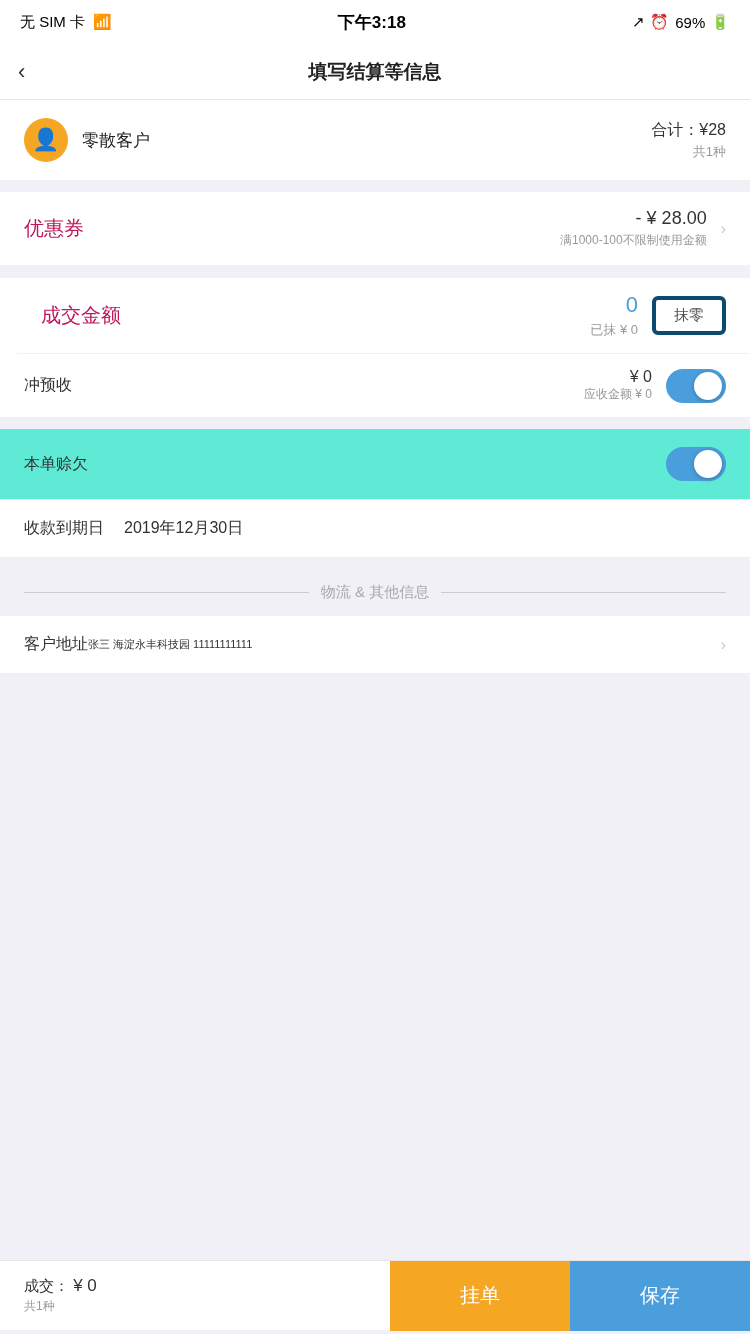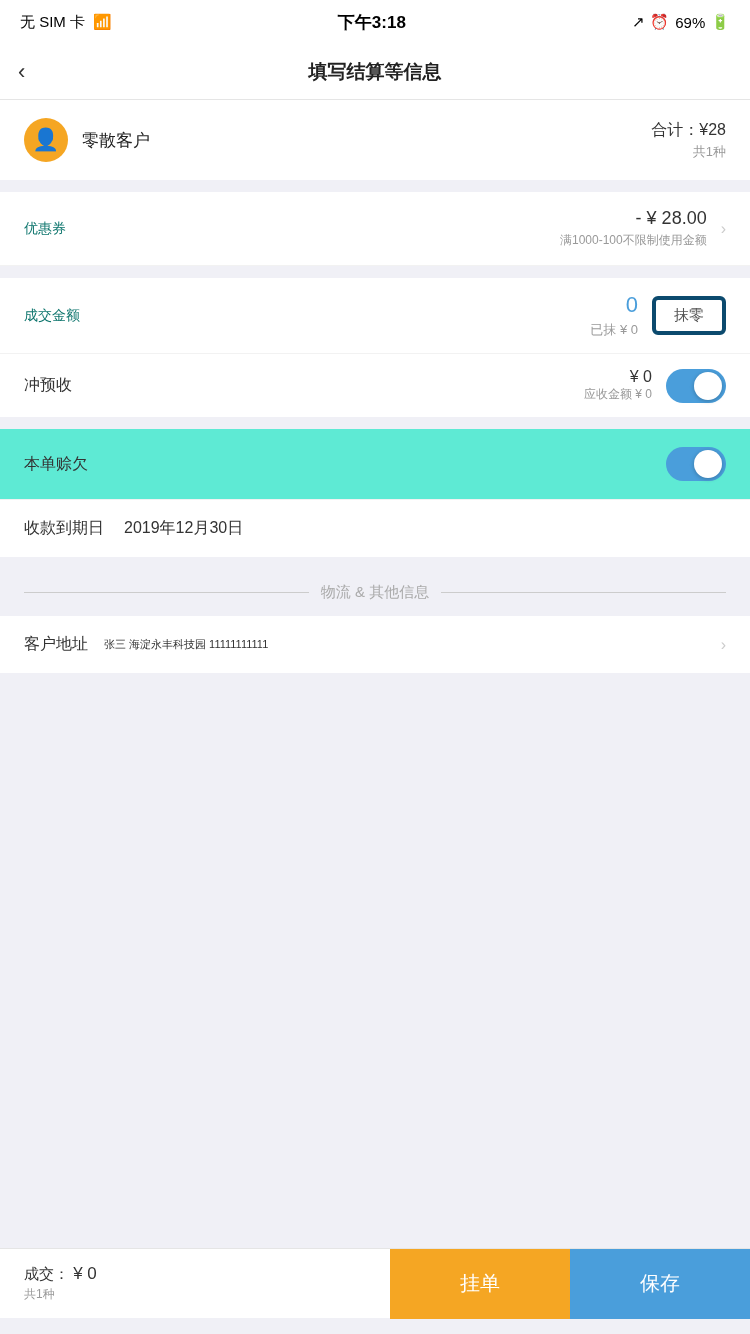--- a/index.html
+++ b/index.html
@@ -86,34 +86,35 @@
 
     
     .row-item {
       display: flex;
       align-items: center;
       justify-content: space-between;
       padding: 16px 24px;
       background: #fff;
       border-bottom: 1px solid #f2f2f2;
     }
-    .row-label { font-size: 14px; color: #0f766e; }
+    .row-label { font-size: 20px; color: #be185d; }
     .row-right { display: flex; align-items: center; gap: 10px; text-align: right; }
     .discount-amount { font-size: 18px; color: #333; font-weight: 500; }
     .discount-sub { font-size: 12px; color: #999; margin-top: 3px; }
     .chevron { color: #ccc; font-size: 16px; margin-left: 4px; }
 
     
     .amount-row {
       display: flex;
       align-items: center;
       justify-content: space-between;
       padding: 14px 24px;
       background: #fff;
       border-bottom: 1px solid #f2f2f2;
+      margin-left: 17px;
     }
     .amount-input-area { display: flex; align-items: center; gap: 14px; }
     .amount-number {
       font-size: 22px;
       color: #4a9edb;
       font-weight: 500;
       min-width: 40px;
       text-align: right;
     }
     .round-btn {
@@ -199,28 +200,28 @@
     .logistics-text { font-size: 15px; color: #aaa; white-space: nowrap; }
 
     
     .address-row {
       display: flex;
       align-items: center;
       justify-content: space-between;
       padding: 18px 24px;
       background: #fff;
     }
-    .address-label { font-size: 16px; color: #333; flex-shrink: 0; margin-right: 16px; }
+    .address-label { font-size: 16px; color: #333; flex-shrink: 0; }
     .address-value { font-size: 11px; color: #333; flex: 1; }
     .address-chevron { color: #ccc; font-size: 16px; }
 
     
     .bottom-bar {
       position: fixed;
-      bottom: 16px;
+      bottom: 4px;
       left: 0;
       width: 750px;
       height: 70px;
       background: #fff;
       display: flex;
       align-items: center;
       border-top: 1px solid #e5e5e5;
     }
     .bottom-info {
       flex: 1;

